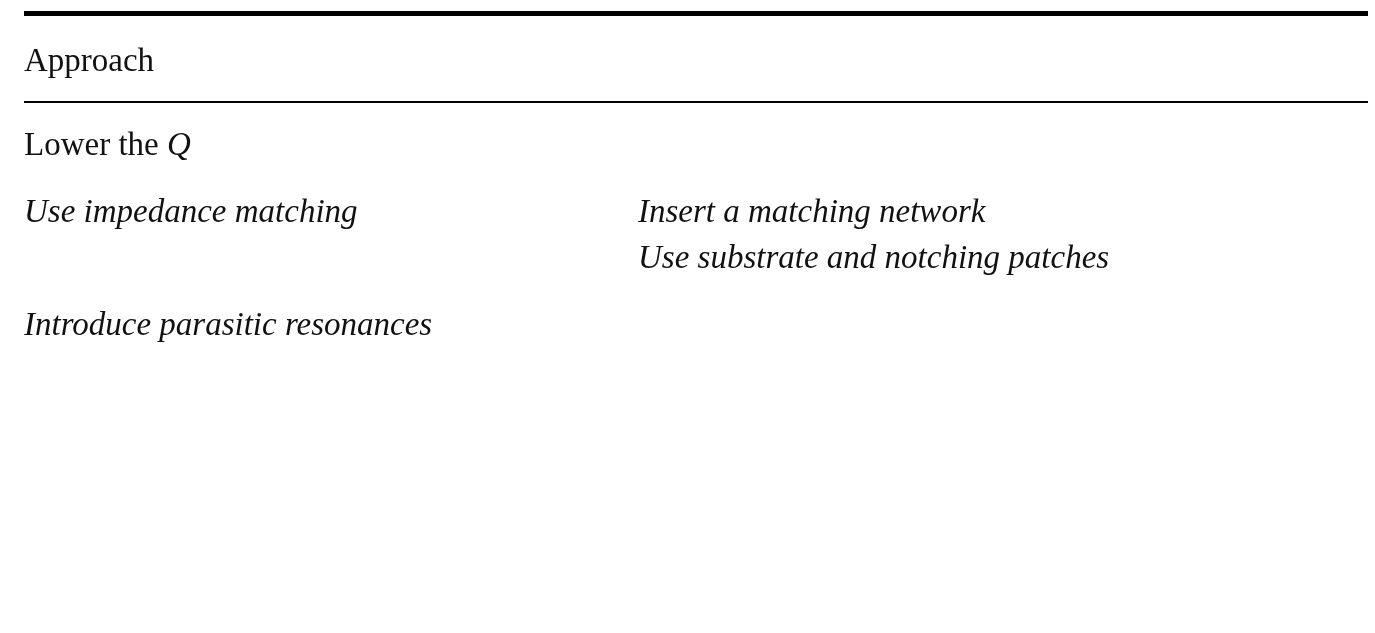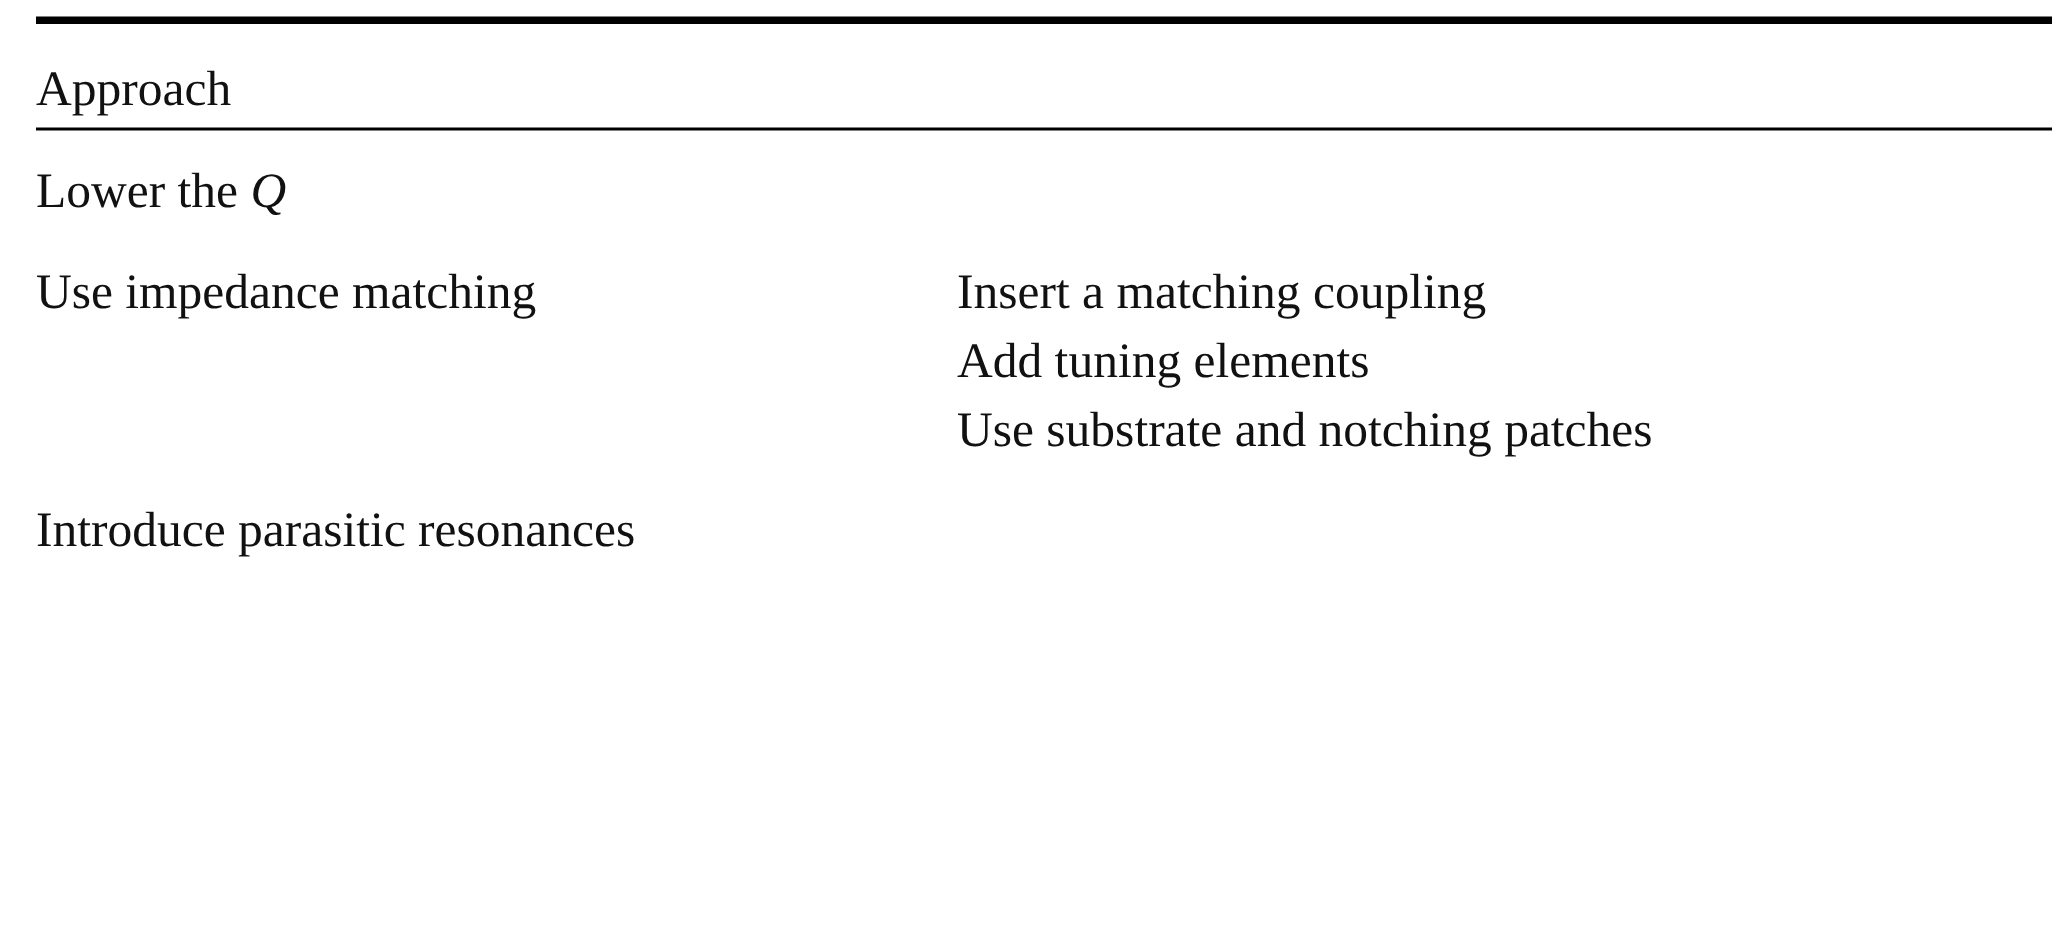--- a/index.html
+++ b/index.html
@@ -36,29 +36,29 @@
     }
     .col-approach {
       width: 614px;
       flex: 0 0 614px;
     }
     .col-tech {
       flex: 1;
     }
     .header-row {
       padding-top: 21px;
-      padding-bottom: 2px;
+      padding-bottom: 18px;
     }
     .group {
       display: flex;
       font-size: 33px;
       line-height: 46px;
     }
     .group.first { margin-top: 18px; }
-    .group + .group { margin-top: 21px; }
+    .group + .group { margin-top: 21px; font-style: italic; }
     .tech-line {
       display: block;
       white-space: nowrap;
     }
     .italic { font-style: italic; }
   </style>
 </head>
 <body>
 
 <div class="table-wrap">
@@ -74,22 +74,21 @@
     <div class="col-approach">
       <span>Lower the </span><span class="italic">Q</span>
     </div>
   </div>
 
   <div class="group">
     <div class="col-approach">
       <span>Use impedance matching</span>
     </div>
     <div class="col-tech">
-      <span class="tech-line">Insert a matching coupling</span>
-      <span class="tech-line">Add tuning elements</span>
+      <span class="tech-line">Insert a matching network</span>
       <span class="tech-line">Use substrate and notching patches</span>
     </div>
   </div>
 
   <div class="group">
     <div class="col-approach">
       <span>Introduce parasitic resonances</span>
     </div>
     <div class="col-tech">
     </div>

